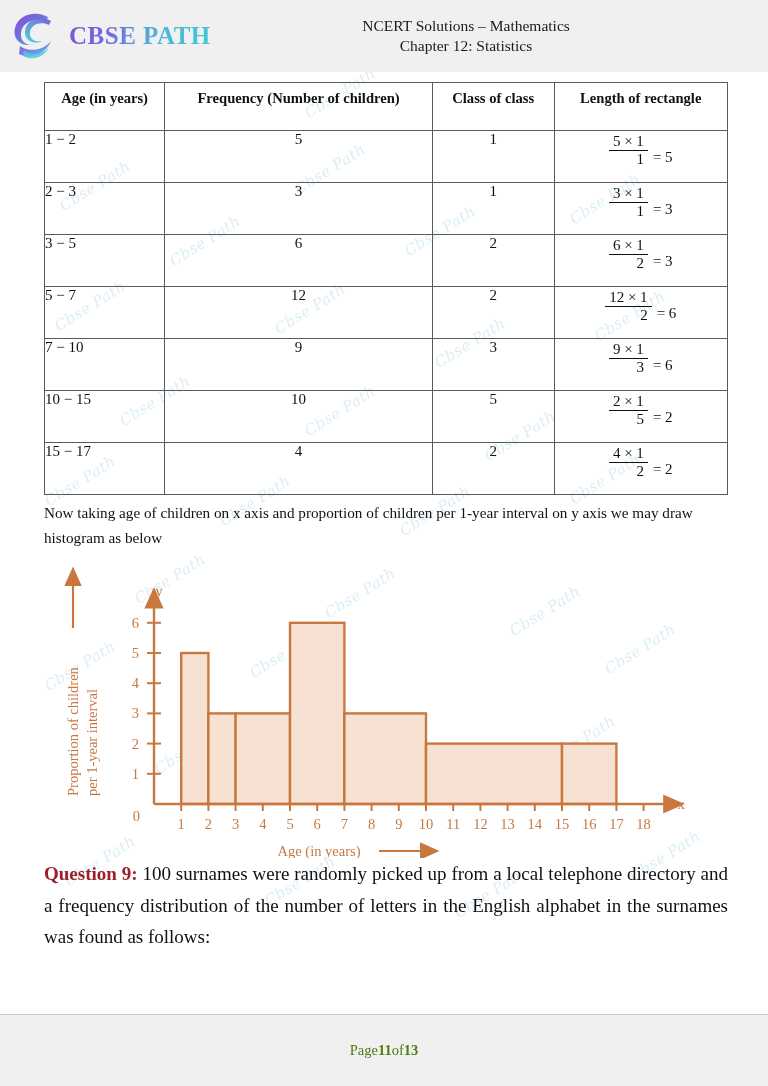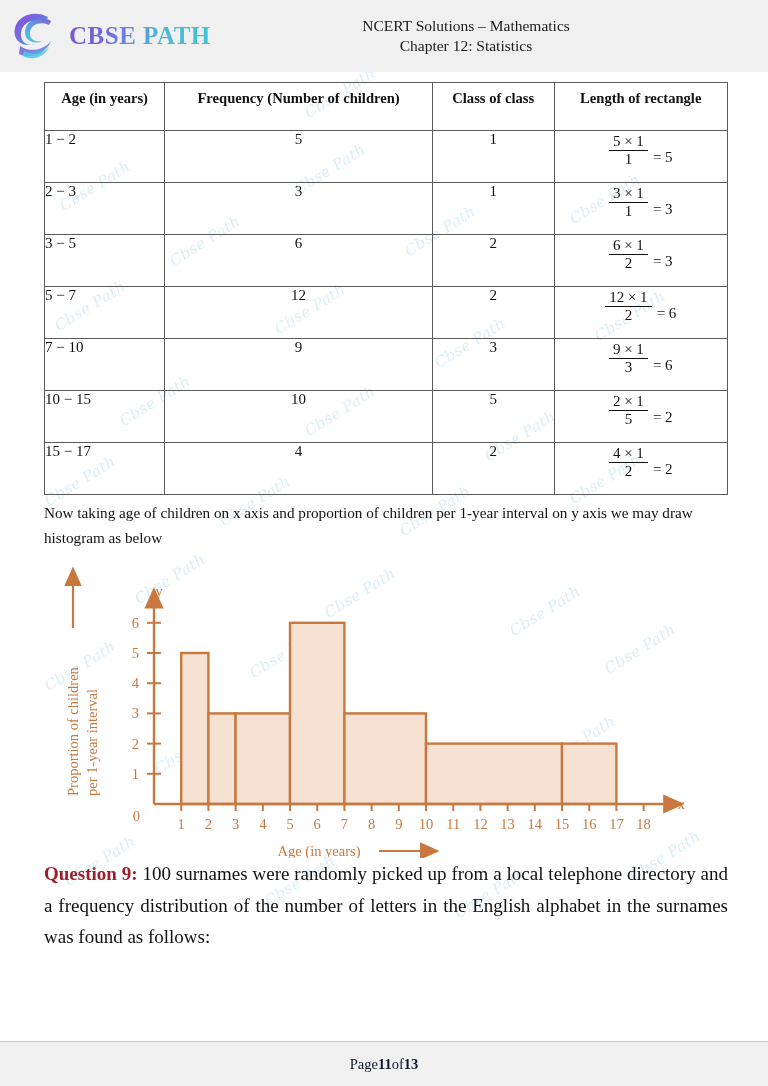--- a/index.html
+++ b/index.html
@@ -103,21 +103,21 @@
   col.c2 { width:39.2%; }
   col.c3 { width:17.8%; }
   col.c4 { width:25.4%; }
 
   
   .fracwrap {
     display:inline-flex; align-items:center; gap:5px;
     font-size:15px; line-height:1;
     transform:translateY(2px);
   }
-  .frac { display:inline-flex; flex-direction:column; align-items:center; }
+  .frac { display:inline-flex; flex-direction:column; align-items:flex-end; }
   .frac .num { padding:0 4px 1px; }
   .frac .bar { width:100%; height:1.4px; background:#111; }
   .frac .den { padding:1px 4px 0; }
   .eq { align-self:flex-end; padding-bottom:2px; }
 
   
   p.para {
     position:relative; z-index:10;
     font-size:15.2px; line-height:1.62;
     color:#111; margin:6px 0 0 0;
@@ -135,25 +135,25 @@
   .chart-block {
     position:relative; z-index:10;
     margin:16px 0 0 0;
     height:292px;
   }
   .chart-svg { display:block; }
 
   
   .footer {
     flex:0 0 auto;
-    height:45px;
+    height:72px;
     background:#f0f0f0;
     border-top:1px solid #c9c9c9;
     display:flex; align-items:center; justify-content:center;
-    font-size:14.5px; color:#0f172a;
+    font-size:14.5px; color:#4d7c0f;
   }
   .footer b { font-weight:bold; }
 </style>
 </head>
 <body>
 
 <div class="page">
 
   <div class="header">
     <div class="brand">

